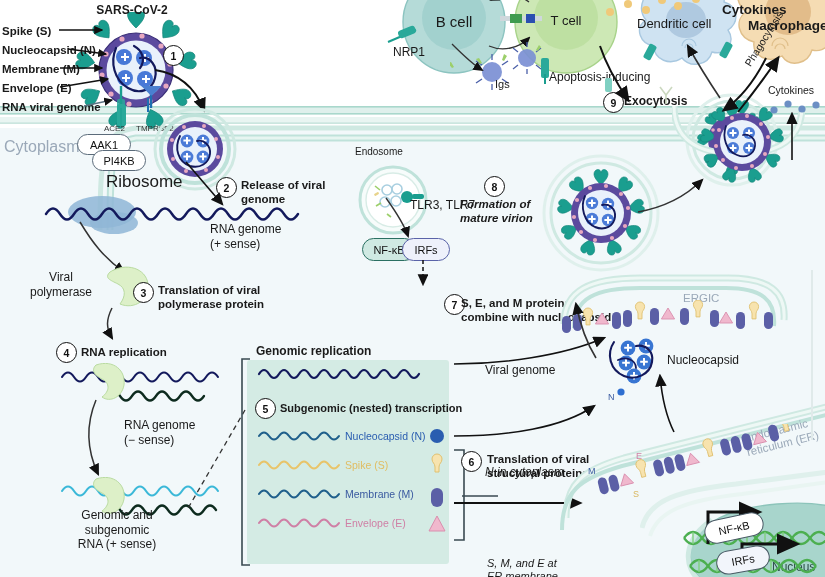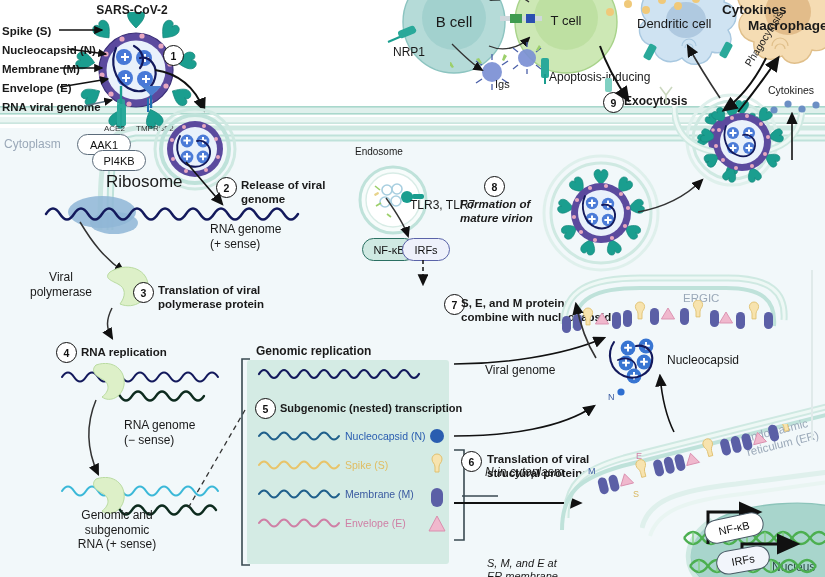--- a/index.html
+++ b/index.html
@@ -148,21 +148,21 @@
     <line x1="3" y1="10" x2="46" y2="10" stroke="#111" stroke-width="1.3" marker-end="url(#ar)"></line>
     <line x1="12" y1="29" x2="50" y2="34" stroke="#111" stroke-width="1.3" marker-end="url(#ar)"></line>
     <line x1="4" y1="48" x2="46" y2="48" stroke="#111" stroke-width="1.3" marker-end="url(#ar)"></line>
     <line x1="4" y1="67" x2="52" y2="59" stroke="#111" stroke-width="1.3" marker-end="url(#ar)"></line>
     <line x1="28" y1="86" x2="56" y2="80" stroke="#5b7382" stroke-width="1.3" marker-end="url(#ar)"></line>
   </svg>
 
   <div class="lbl xs" style="left:104px;top:124px;color:#333;">ACE2</div>
   <div class="lbl xs" style="left:136px;top:124px;color:#333;">TMPRSS2</div>
 
-  <div class="lbl gray" style="left:4px;top:137px;font-size:12px;">Cytoplasm</div>
+  <div class="lbl gray" style="left:4px;top:137px;font-size:16px;">Cytoplasm</div>
 
   <div class="pill" style="left:77px;top:134px;width:52px;height:19px;">AAK1</div>
   <div class="pill" style="left:92px;top:150px;width:52px;height:19px;">PI4KB</div>
 
   <div class="step" style="left:163px;top:45px;">1</div>
   <svg class="abs" style="left:150;top:68" width="70" height="58">
     <defs>
         <marker id="ab" markerWidth="8" markerHeight="8" refX="6.5" refY="3.6" orient="auto">
           <path d="M0,0 L8,3.6 L0,7.2 z" fill="#111"></path>
         </marker>

